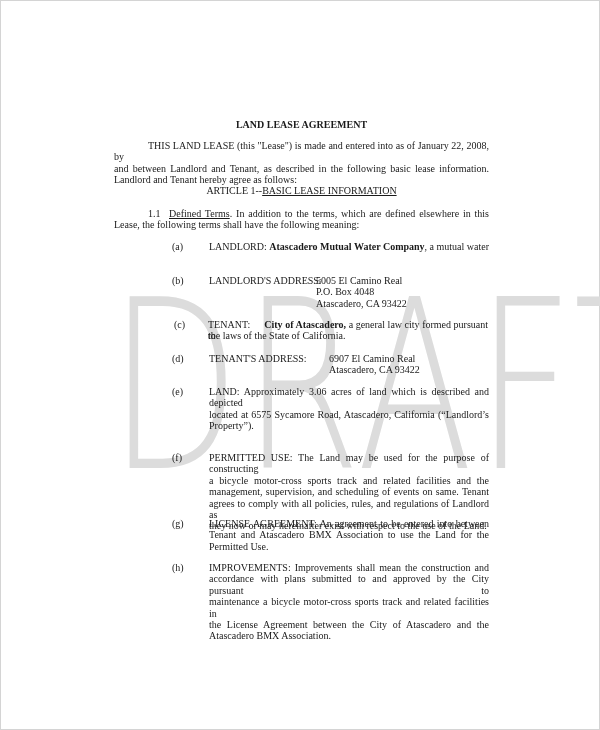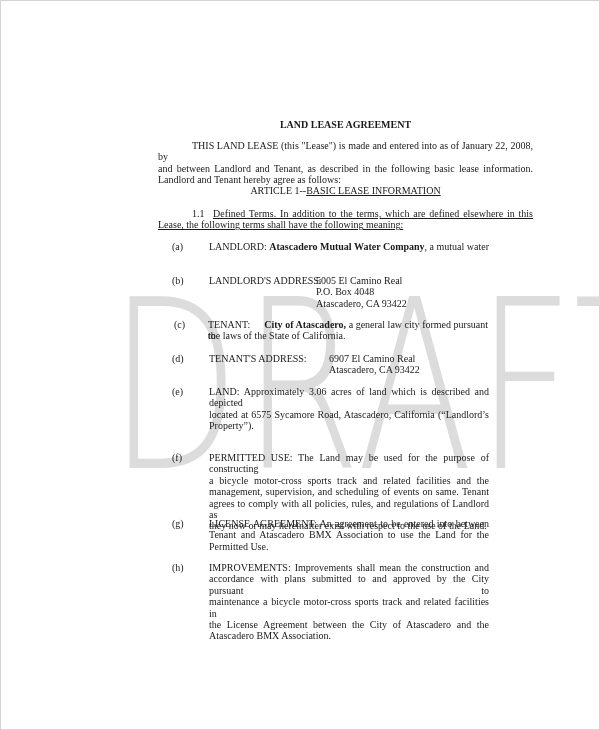--- a/index.html
+++ b/index.html
@@ -11,27 +11,27 @@
     font-size: 10px; line-height: 11.4px;
   }
   .watermark {
     position: absolute; left: 108px; top: 268px;
     font-family: "DejaVu Sans", sans-serif; font-weight: 200;
     font-size: 236px; line-height: 236px; letter-spacing: 4px;
     color: #dcdcdc; transform: scaleX(0.72); transform-origin: left top;
     user-select: none; white-space: nowrap;
   }
   .content { position: absolute; left: 113px; top: 0; width: 375px; }
-  .abs { position: absolute; margin-left: 44px; }
+  .abs { position: absolute; }
   .title { top: 118px; left: 0; width: 375px; text-align: center; font-weight: bold; }
   .intro { top: 139px; left: 0; width: 375px; text-align: justify; }
   .intro .indent { display: inline-block; width: 34px; }
   .article { top: 184px; left: 0; width: 375px; text-align: center; }
   .u { text-decoration: underline; }
-  .s11 { top: 207px; left: 0; width: 375px; text-align: justify; text-decoration: underline; }
+  .s11 { top: 207px; left: 0; width: 375px; text-align: justify; }
   .s11 .num { display: inline-block; width: 55px; text-indent: 34px; }
   .item { position: absolute; left: 58px; width: 317px; }
   .item .lbl { position: absolute; left: 0; top: 0; }
   .item .body { position: absolute; left: 37px; width: 280px; text-align: justify; }
   .b { font-weight: bold; margin-top: 43px; }
   .addr { position: absolute; }
   .jl { text-align-last: justify; }
 </style>
 </head>
 <body>

